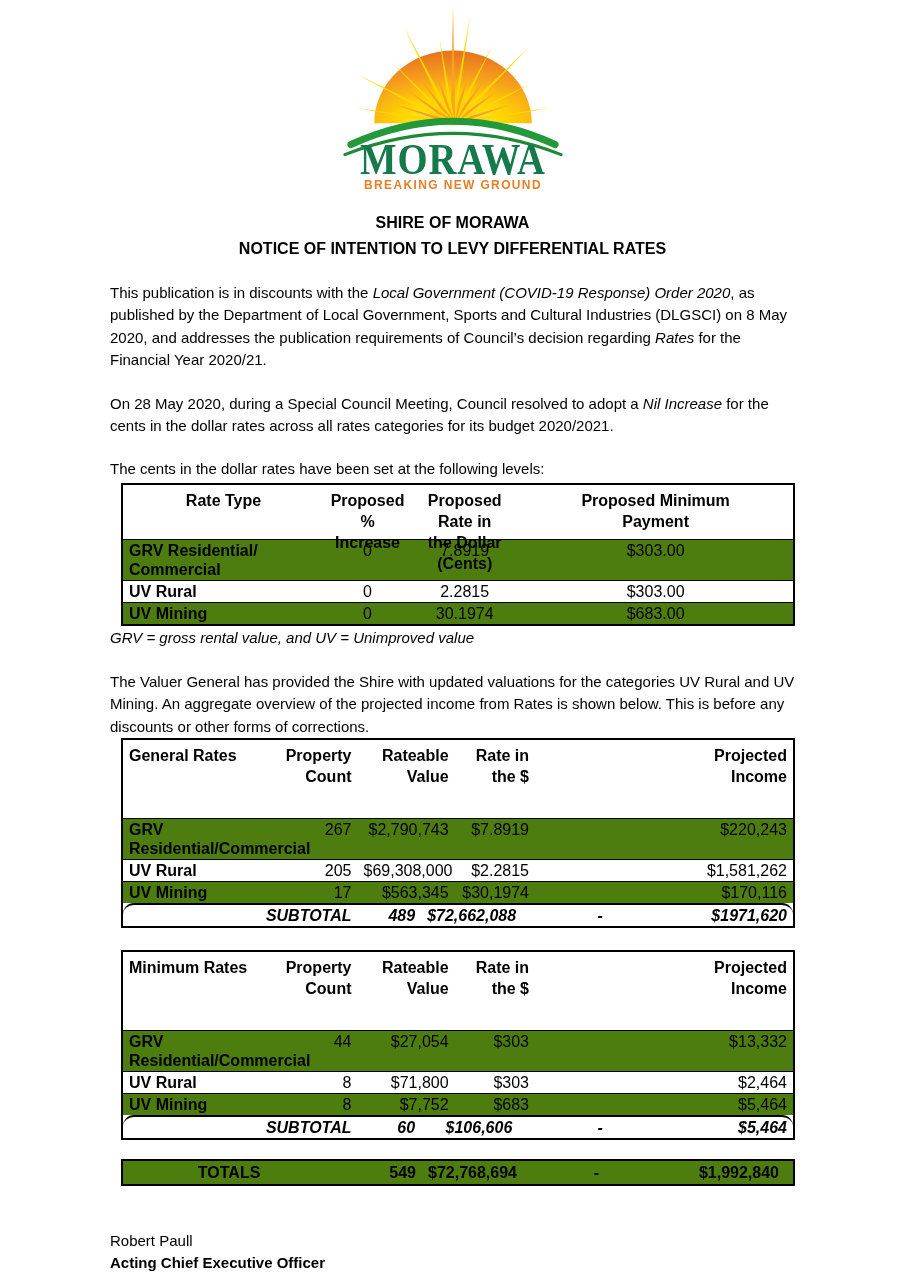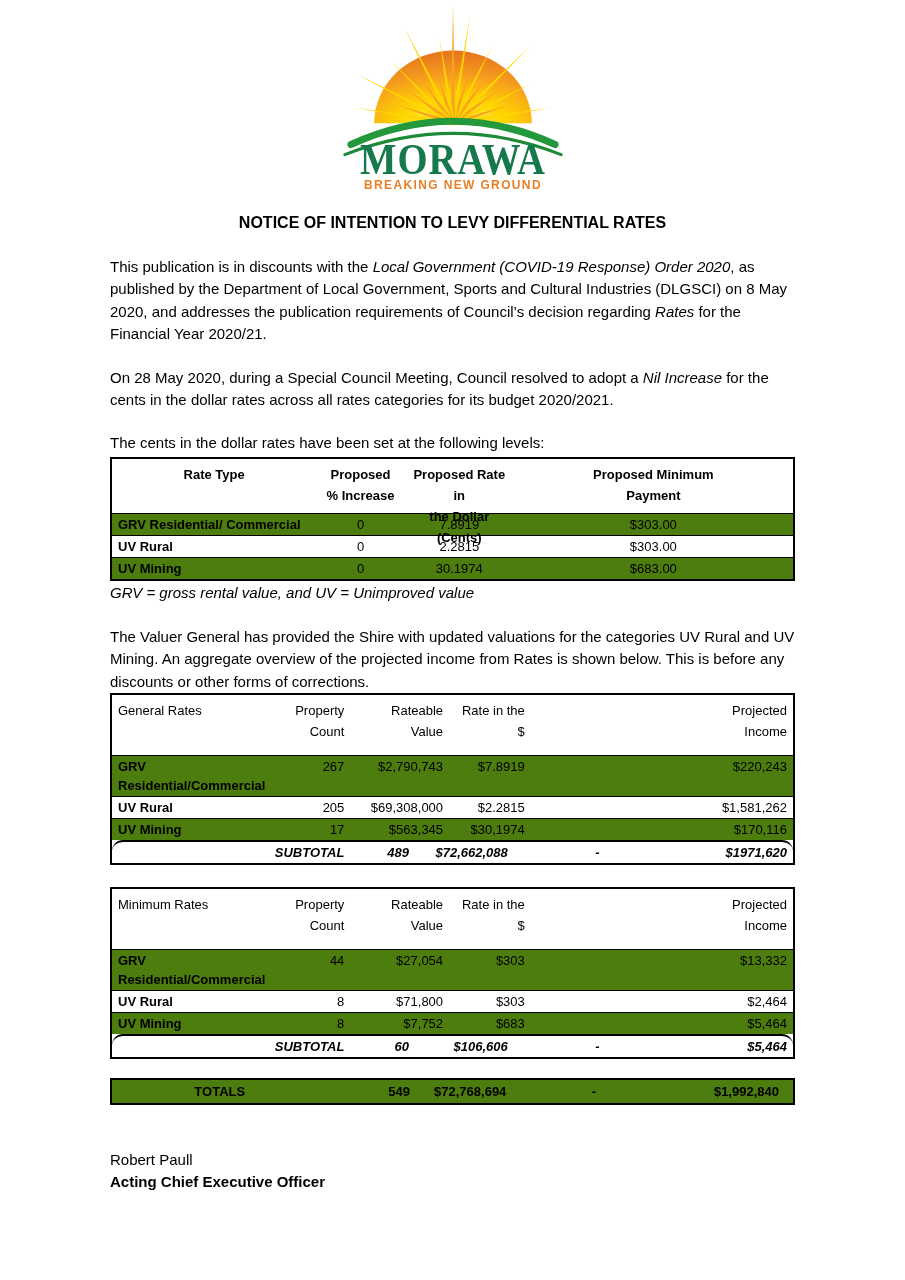--- a/index.html
+++ b/index.html
@@ -12,41 +12,41 @@
   .logo-wrap{text-align:center;padding-top:0;}
   .title-block{margin-top:14px;text-align:center;font-weight:bold;font-size:16px;line-height:26px;}
   .para{font-size:15px;line-height:22.3px;margin:0;}
   .p1{margin-top:20px;}
   .p2{margin-top:22px;}
   .p3{margin-top:20px;margin-bottom:3px;}
   .p4{margin-top:24px;}
   .section-heading{margin-top:22px;margin-bottom:5px;font-size:15px;font-weight:bold;}
   .footnote{font-size:15px;font-style:italic;margin-top:2px;line-height:19px;}
 
-  .tbl{border:2px solid #000;font-size:13px;}
+  .tbl{border:2px solid #000;font-size:16px;margin-left:11px;}
   .trow{display:flex;}
   .trow + .trow{border-top:1px solid #000;}
   .trow.subtotal{border-top:2px solid #000;border-radius:11px;}
   .shade{background:#4d7c0f;}
   .c{padding:1px 6px;line-height:19px;}
   .b{font-weight:bold;}
   .bi{font-weight:bold;font-style:italic;}
   .num{text-align:right;}
 
   
   .thead1{height:54px;padding-top:4px;align-items:flex-start;font-weight:bold;}
   .t1c1{width:30%;}
   .t1c2{width:13%;text-align:center;}
   .t1c3{width:16%;text-align:center;}
   .t1c4{width:41%;text-align:center;}
   .thead1 .t1c1{text-align:center;}
   .hl{line-height:21px;}
 
   
-  .thead2{height:60px;padding-top:4px;align-items:flex-start;font-weight:normal;}
+  .thead2{height:78px;padding-top:4px;align-items:flex-start;font-weight:bold;}
   .gc1{width:23%;}
   .gc2{width:12%;}
   .gc3{width:14.5%;}
   .gc4{width:12%;}
   .gc5{width:38.5%;}
   
   .sc1{width:35%;text-align:right;}
   .sc2{width:9.5%;}
   .sc3{width:14.5%;}
   .sc4{width:13.5%;}
@@ -106,20 +106,21 @@
       <g>
         <path d="M 14 143 Q 115 97 216 143" fill="none" stroke="#23993c" stroke-width="7" stroke-linecap="round"></path>
         <path d="M 8 153 Q 115 111 222 153" fill="none" stroke="#1d8a38" stroke-width="3" stroke-linecap="round"></path>
       </g>
       <text x="115" y="172" text-anchor="middle" font-family="Liberation Serif, serif" font-size="43" font-weight="600" fill="#15794b" letter-spacing="1" textLength="184" lengthAdjust="spacingAndGlyphs">MORAWA</text>
       <text x="115" y="187" text-anchor="middle" font-family="Liberation Sans, sans-serif" font-size="13" font-weight="600" fill="#e87f27" letter-spacing="1.5" textLength="176" lengthAdjust="spacingAndGlyphs">BREAKING NEW GROUND</text>
     </svg>
   </div>
 
   <div class="title-block">
+    <div>SHIRE OF MORAWA</div>
     <div>NOTICE OF INTENTION TO LEVY DIFFERENTIAL RATES</div>
   </div>
 
   <div class="content">
 
     <p class="para p1"><span>This publication is in discounts with the </span><i>Local Government (COVID-19 Response) Order 2020</i><span>, as published by the Department of Local Government, Sports and Cultural Industries (DLGSCI) on 8 May 2020, and addresses the publication requirements of Council’s decision regarding </span><i>Rates</i><span> for the Financial Year 2020/21.</span></p>
 
     <p class="para p2"><span>On 28 May 2020, during a Special Council Meeting, Council resolved to adopt a </span><i>Nil Increase</i><span> for the cents in the dollar rates across all rates categories for its budget 2020/2021.</span></p>
 
     <p class="para p3">The cents in the dollar rates have been set at the following levels:</p>

